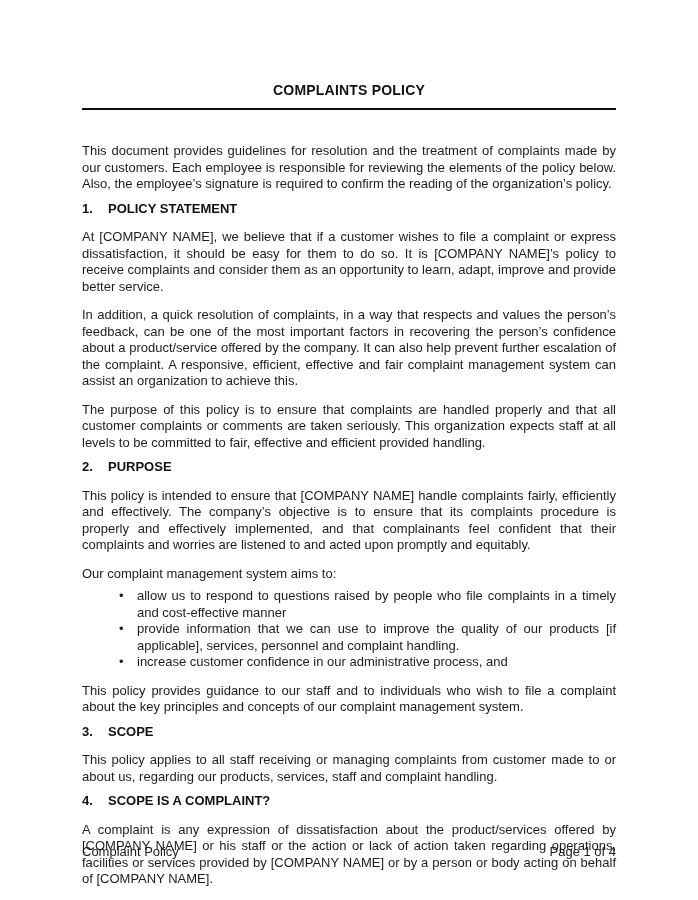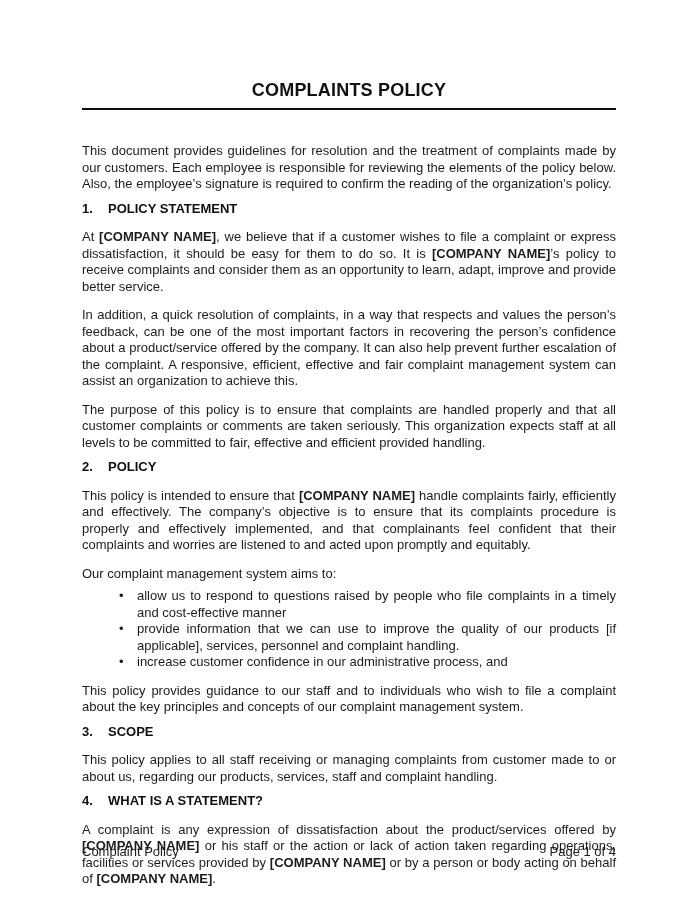--- a/index.html
+++ b/index.html
@@ -10,21 +10,21 @@
     color: #1c1c1c;
     position: relative;
     overflow: hidden;
   }
   .page {
     position: absolute; inset: 0;
     padding: 80px 82px 0 82px;
     background: #ffffff;
   }
   .title {
-    font-size: 18px;
+    font-size: 14px;
     line-height: 21px;
     font-weight: bold;
     text-align: center;
     letter-spacing: 0.2px;
     color: #111111;
   }
   .rule {
     border-bottom: 2px solid #0d0d0d;
     margin-top: 7px;
   }
@@ -52,21 +52,21 @@
     position: relative;
     padding-left: 55px;
     text-align: justify;
   }
   ul.bullets li::before {
     content: "\2022";
     position: absolute;
     left: 37px;
     top: 0;
   }
-  b { font-weight: bold; }
+  b { font-weight: normal; }
   .footer {
     position: absolute;
     left: 82px; right: 82px;
     top: 844px;
     display: flex;
     justify-content: space-between;
     font-size: 13px;
     line-height: 16.5px;
     align-items: center;
   }
@@ -89,21 +89,21 @@
         <span>POLICY STATEMENT</span>
       </h2>
       <p class="body"><span>At </span><b>[COMPANY NAME]</b><span>, we believe that if a customer wishes to file a complaint or express dissatisfaction, it should be easy for them to do so. It is </span><b>[COMPANY NAME]</b><span>’s policy to receive complaints and consider them as an opportunity to learn, adapt, improve and provide better service.</span></p>
       <p class="body"><span>In addition, a quick resolution of complaints, in a way that respects and values the person’s feedback, can be one of the most important factors in recovering the person’s confidence about a product/service offered by the company. It can also help prevent further escalation of the complaint. A responsive, efficient, effective and fair complaint management system can assist an organization to achieve this.</span></p>
       <p class="body"><span>The purpose of this policy is to ensure that complaints are handled properly and that all customer complaints or comments are taken seriously. This organization expects staff at all levels to be committed to fair, effective and efficient provided handling.</span></p>
     </section>
 
     <section>
       <h2 class="heading">
         <span class="num">2.</span>
-        <span>POLICY</span>
+        <span>PURPOSE</span>
       </h2>
       <p class="body"><span>This policy is intended to ensure that </span><b>[COMPANY NAME]</b><span> handle complaints fairly, efficiently and effectively. The company’s objective is to ensure that its complaints procedure is properly and effectively implemented, and that complainants feel confident that their complaints and worries are listened to and acted upon promptly and equitably.</span></p>
       <p class="body"><span>Our complaint management system aims to:</span></p>
       <ul class="bullets">
         <li><span>allow us to respond to questions raised by people who file complaints in a timely and cost-effective manner</span></li>
         <li><span>provide information that we can use to improve the quality of our products [if applicable], services, personnel and complaint handling.</span></li>
         <li><span>increase customer confidence in our administrative process, and</span></li>
       </ul>
       <p class="body"><span>This policy provides guidance to our staff and to individuals who wish to file a complaint about the key principles and concepts of our complaint management system.</span></p>
     </section>
@@ -112,21 +112,21 @@
       <h2 class="heading">
         <span class="num">3.</span>
         <span>SCOPE</span>
       </h2>
       <p class="body"><span>This policy applies to all staff receiving or managing complaints from customer made to or about us, regarding our products, services, staff and complaint handling.</span></p>
     </section>
 
     <section>
       <h2 class="heading">
         <span class="num">4.</span>
-        <span>WHAT IS A STATEMENT?</span>
+        <span>SCOPE IS A COMPLAINT?</span>
       </h2>
       <p class="body"><span>A complaint is any expression of dissatisfaction about the product/services offered by </span><b>[COMPANY NAME]</b><span> or his staff or the action or lack of action taken regarding operations, facilities or services provided by </span><b>[COMPANY NAME]</b><span> or by a person or body acting on behalf of </span><b>[COMPANY NAME]</b><span>.</span></p>
     </section>
 
   </div>
 
   <footer class="footer">
     <span>Complaint Policy</span>
     <span>Page 1 of 4</span>
   </footer>

